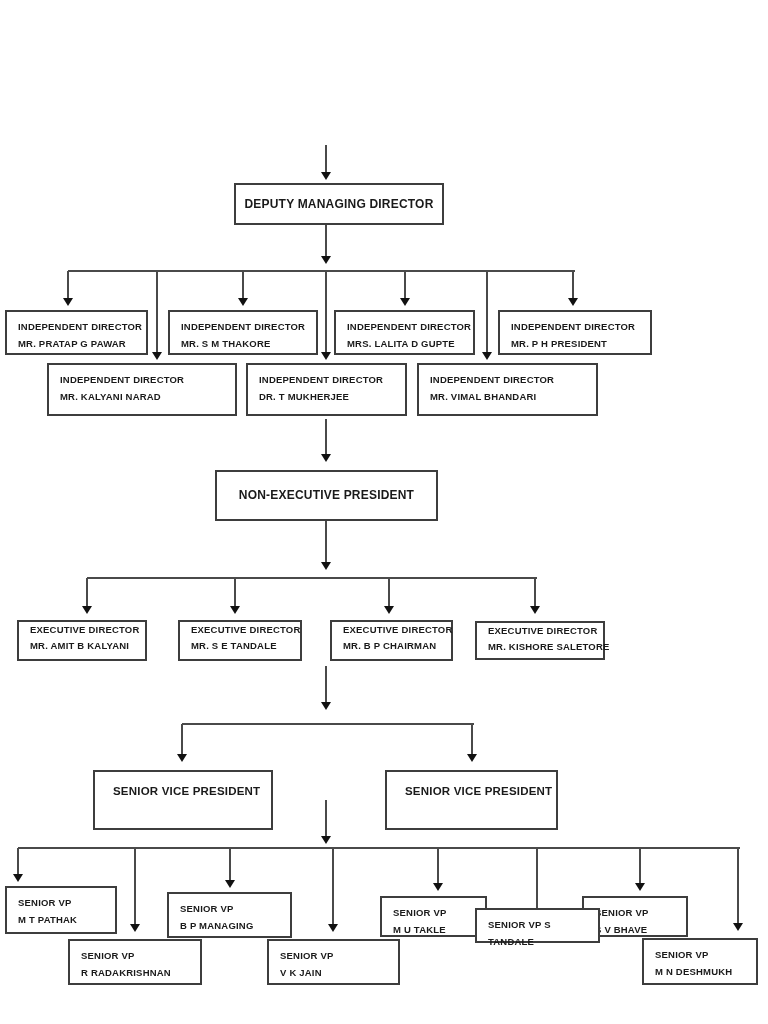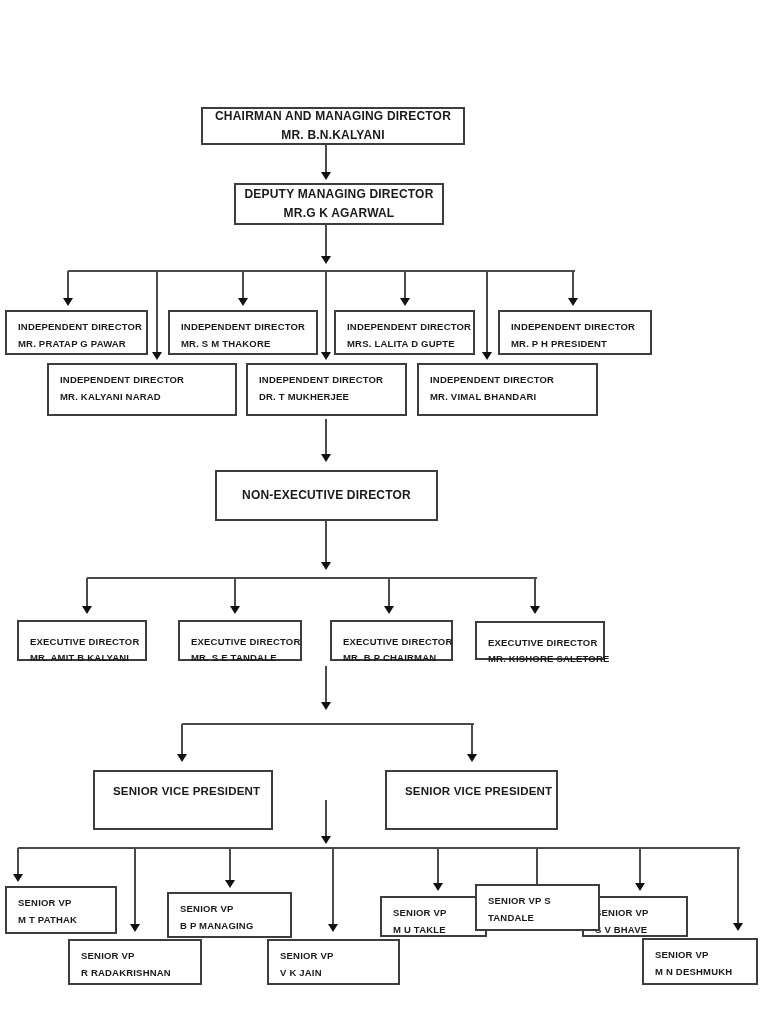--- a/index.html
+++ b/index.html
@@ -29,47 +29,42 @@
   
   .mid{
     font-size:11.5px;line-height:21px;
     padding:9px 0 0 18px;
   }
   
   .small{
     font-size:9.5px;line-height:17px;
     padding:6px 0 0 11px;
   }
-  .exec{padding-top:12px;line-height:16px;}
+  .exec{padding-top:0;line-height:16px;}
   
   .vl{position:absolute;width:2px;background:#4a4a4a;}
   .hl{position:absolute;height:2px;background:#4a4a4a;}
   .ah{
     position:absolute;width:0;height:0;
     border-left:5px solid transparent;
     border-right:5px solid transparent;
     border-top:8px solid #111111;
   }
 </style>
 </head>
 <body>
 
 <div class="page">
 
-  <div class="node big" style="left:201px;top:107px;width:264px;height:38px">
-    <span class="t">CHAIRMAN AND MANAGING DIRECTOR</span>
-    <span class="n">MR. B.N.KALYANI</span>
-  </div>
 
   <div class="vl" style="left:325px;top:145px;height:27px"></div>
   <div class="ah" style="left:321px;top:172px"></div>
 
   <div class="node big" style="left:234px;top:183px;width:210px;height:42px">
     <span class="t">DEPUTY MANAGING DIRECTOR</span>
-    <span class="n">MR.G K AGARWAL</span>
   </div>
 
   <div class="vl" style="left:325px;top:225px;height:31px"></div>
   <div class="ah" style="left:321px;top:256px"></div>
   <div class="hl" style="left:68px;top:270px;width:507px"></div>
 
   <div class="vl" style="left:67px;top:271px;height:27px"></div>
   <div class="ah" style="left:63px;top:298px"></div>
   <div class="vl" style="left:242px;top:271px;height:27px"></div>
   <div class="ah" style="left:238px;top:298px"></div>
@@ -112,21 +107,21 @@
   </div>
   <div class="node small" style="left:417px;top:363px;width:181px;height:53px">
     <span class="t">INDEPENDENT DIRECTOR</span>
     <span class="n">MR. VIMAL BHANDARI</span>
   </div>
 
   <div class="vl" style="left:325px;top:419px;height:35px"></div>
   <div class="ah" style="left:321px;top:454px"></div>
 
   <div class="node big" style="left:215px;top:470px;width:223px;height:51px">
-    <span class="t">NON-EXECUTIVE DIRECTOR</span>
+    <span class="t">NON-EXECUTIVE PRESIDENT</span>
   </div>
 
   <div class="vl" style="left:325px;top:521px;height:41px"></div>
   <div class="ah" style="left:321px;top:562px"></div>
   <div class="hl" style="left:87px;top:577px;width:450px"></div>
 
   <div class="vl" style="left:86px;top:578px;height:28px"></div>
   <div class="ah" style="left:82px;top:606px"></div>
   <div class="vl" style="left:234px;top:578px;height:28px"></div>
   <div class="ah" style="left:230px;top:606px"></div>
@@ -208,21 +203,21 @@
   </div>
 
   <div class="node small" style="left:68px;top:939px;width:134px;height:46px">
     <span class="t">SENIOR VP</span>
     <span class="n">R RADAKRISHNAN</span>
   </div>
   <div class="node small" style="left:267px;top:939px;width:133px;height:46px">
     <span class="t">SENIOR VP</span>
     <span class="n">V K JAIN</span>
   </div>
-  <div class="node small" style="left:475px;top:884px;width:125px;height:47px">
+  <div class="node small" style="left:475px;top:908px;width:125px;height:35px">
     <span class="t">SENIOR VP S</span>
     <span class="n">TANDALE</span>
   </div>
   <div class="node small" style="left:642px;top:938px;width:116px;height:47px">
     <span class="t">SENIOR VP</span>
     <span class="n">M N DESHMUKH</span>
   </div>
 
 </div>
 

